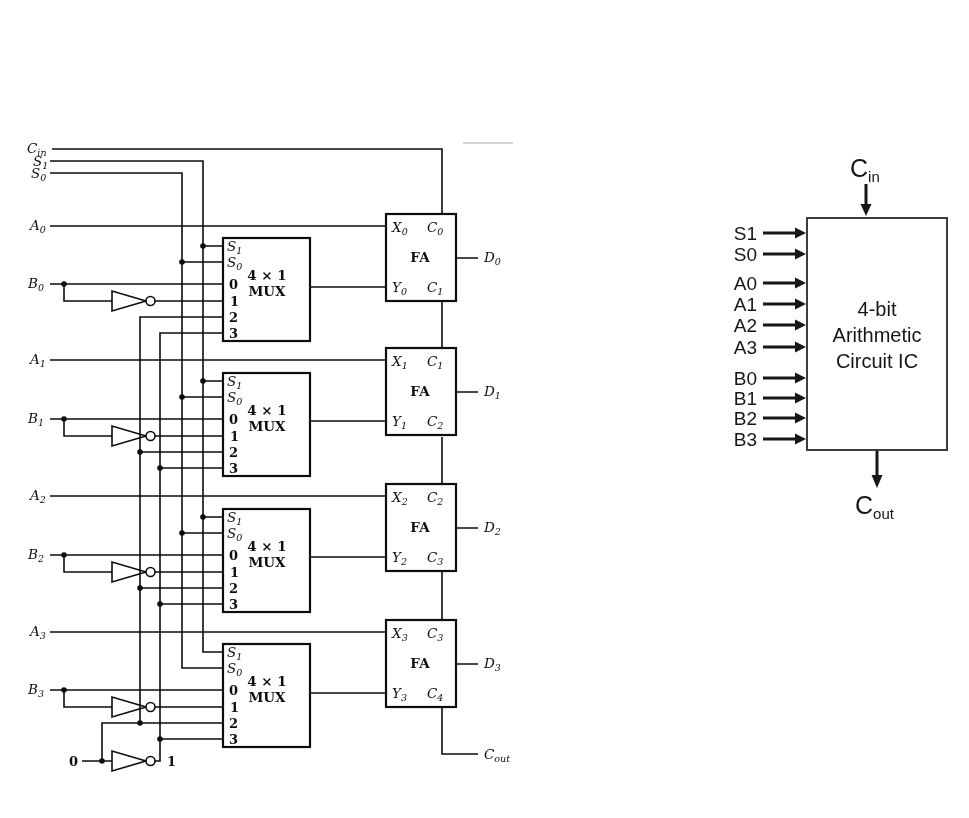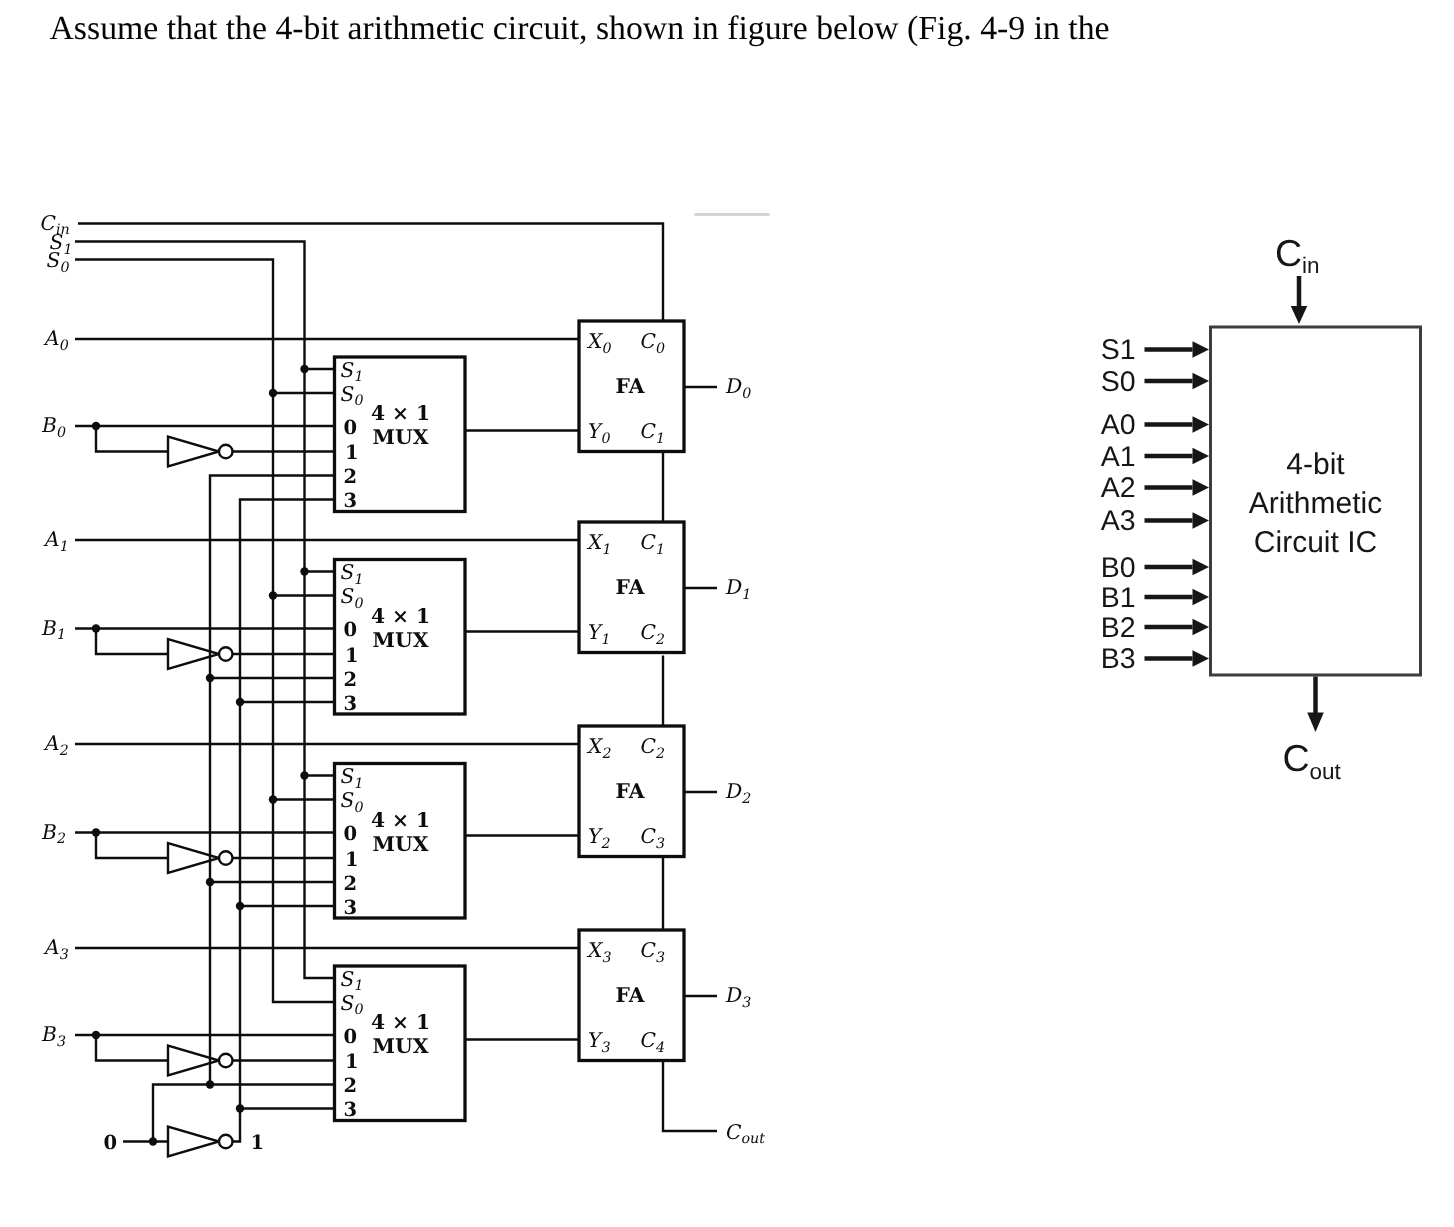--- a/index.html
+++ b/index.html
@@ -20,21 +20,20 @@
   
   .ic-pin{font:19px "Liberation Sans",sans-serif;fill:#161616;}
   .ic-title{font:20px "Liberation Sans",sans-serif;fill:#161616;}
   .ic-c{font:25px "Liberation Sans",sans-serif;fill:#161616;}
   .ic-csub{font:15px "Liberation Sans",sans-serif;}
 </style>
 </head>
 <body>
 
 <div class="question">
-  <div>Assume that the 4-bit arithmetic circuit, shown in figure below (Fig. 4-9 in the</div>
 </div>
 
 <svg width="969" height="818" viewBox="0 0 969 818">
 
   <rect x="463" y="142" width="50" height="2" fill="#c8c8c8" opacity="0.8"></rect>
 
   <g stroke="#0d0d0d" stroke-width="1.6" fill="none">
 
     <g>
       <path d="M52 149 H442 V214"></path>

